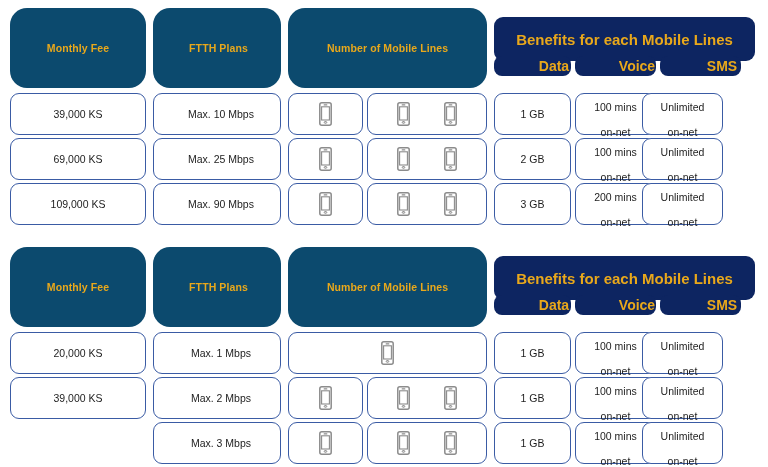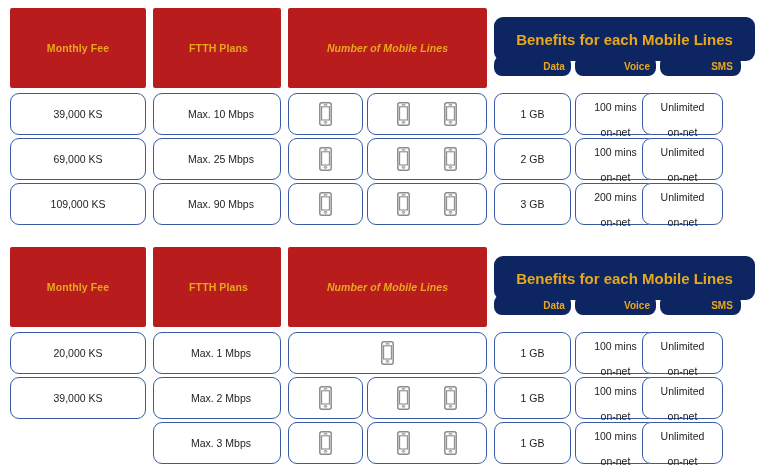--- a/index.html
+++ b/index.html
@@ -34,36 +34,36 @@
 
   
   .head-row {
     position: relative;
     height: 80px;
   }
   .hcell {
     position: absolute;
     top: 0;
     height: 80px;
-    background: #b91c1c;
-    border-radius: 2px;
+    background: #0c4a6e;
+    border-radius: 17px;
     display: flex;
     align-items: center;
     justify-content: center;
     color: #e9a81b;
     font-weight: bold;
     font-size: 10.5px;
     letter-spacing: 0.1px;
     text-align: center;
     box-sizing: border-box;
     padding: 2px 4px;
   }
   .hcell.fee     { left: 0px;   width: 136px; }
   .hcell.plans   { left: 143px; width: 128px; padding-left: 7px; }
-  .hcell.lines   { left: 278px; width: 199px; font-style: italic; }
+  .hcell.lines   { left: 278px; width: 199px; }
 
   .benefits-group {
     position: absolute;
     left: 484px;
     top: 0;
     width: 247px;
     height: 80px;
   }
   .benefits-title {
     position: absolute;
@@ -85,21 +85,21 @@
     position: absolute;
     top: 48px;
     height: 20px;
     background: #0d2561;
     border-radius: 8px;
     display: flex;
     align-items: center;
     justify-content: center;
     color: #e9a81b;
     font-weight: bold;
-    font-size: 10px;
+    font-size: 14px;
     box-sizing: border-box;
     padding-left: 43px;
   }
   .sub-head.data  { left: 0px;   width: 77px; }
   .sub-head.voice { left: 81px;  width: 81px; }
   .sub-head.sms   { left: 166px; width: 81px; }
 
   
   .body-rows {
     position: relative;

